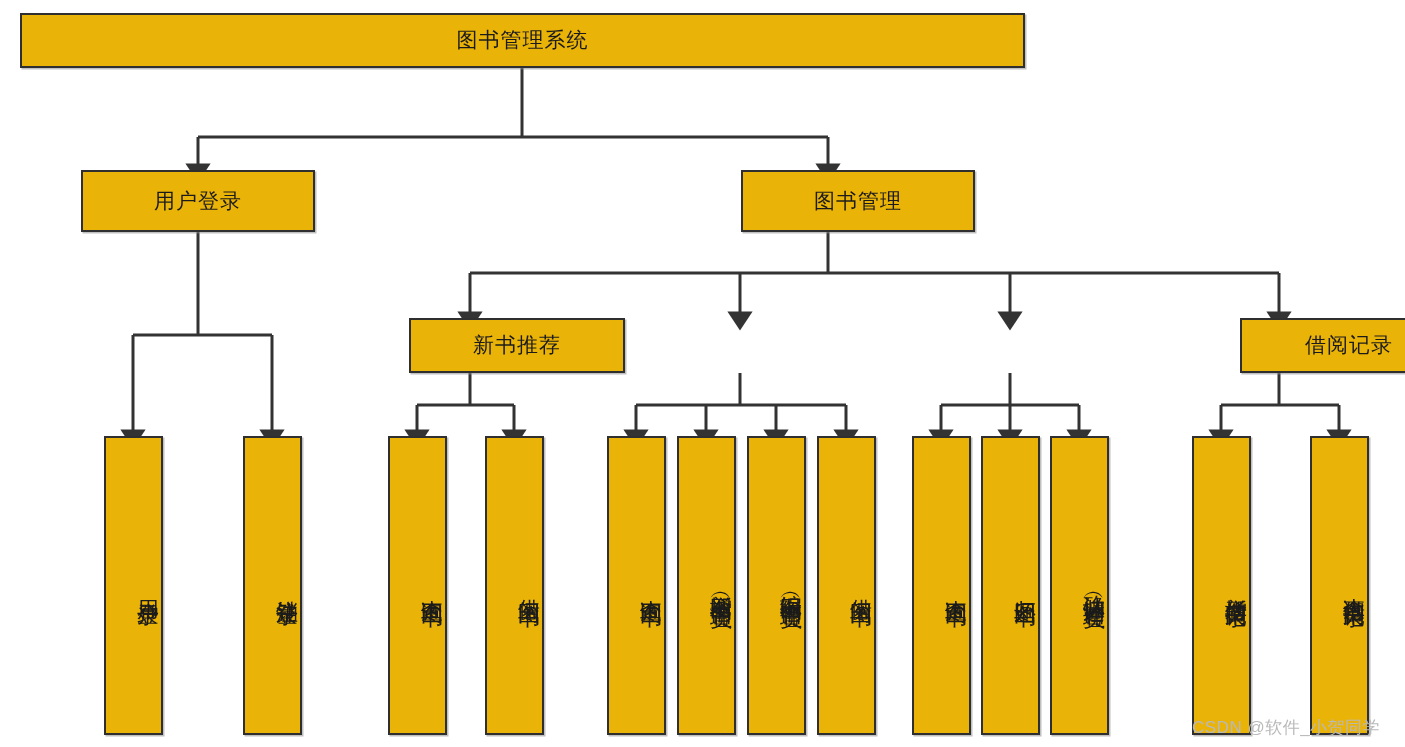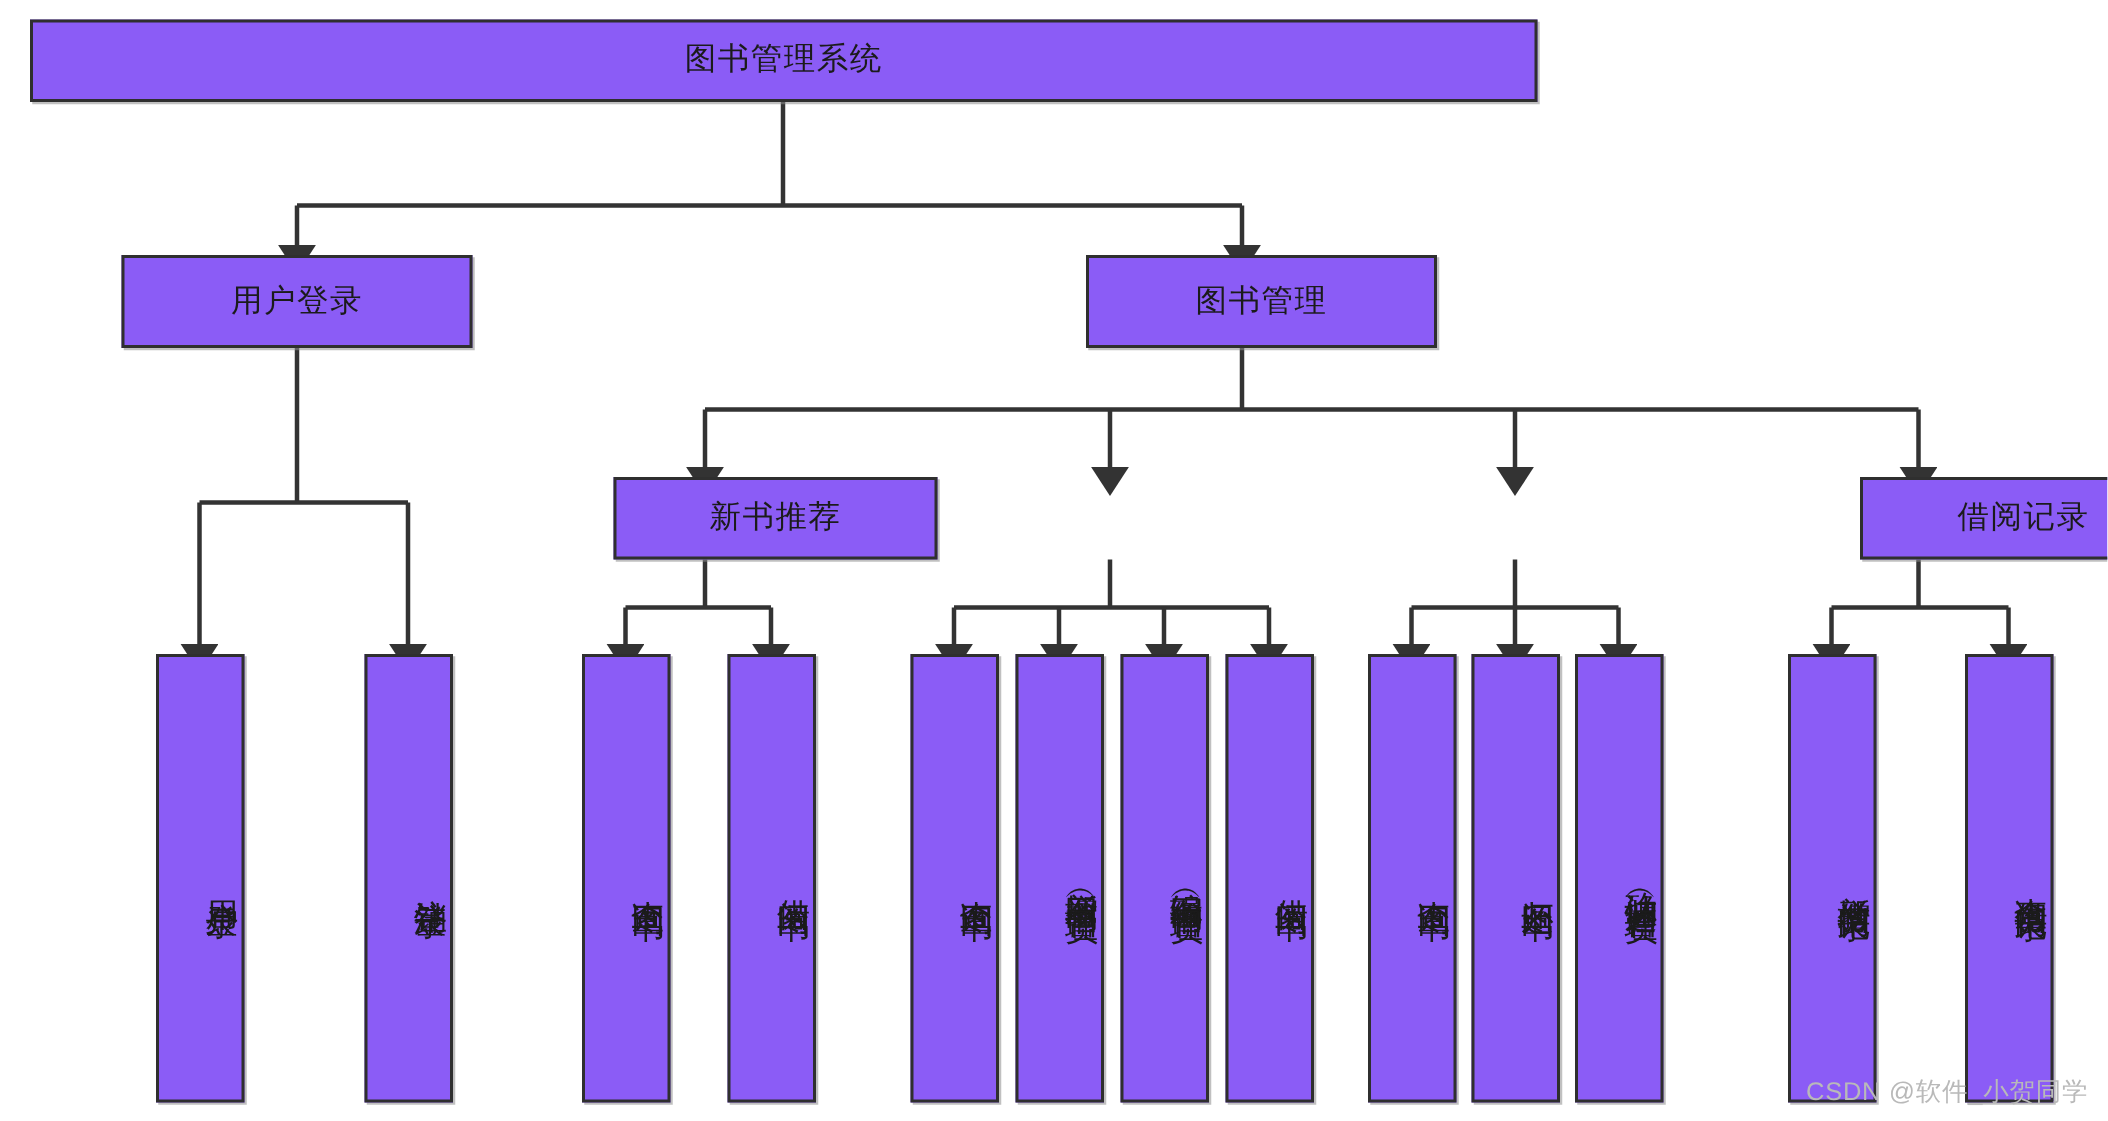--- a/index.html
+++ b/index.html
@@ -22,21 +22,21 @@
     position: absolute;
     left: 0;
     top: 0;
     width: 1405px;
     height: 747px;
     pointer-events: none;
   }
   .node {
     position: absolute;
     box-sizing: border-box;
-    background: #8b5cf6;
+    background: #eab308;
     border: 2px solid #2f2f2f;
     display: flex;
     align-items: center;
     justify-content: center;
     color: #1b1b1b;
     text-align: center;
     line-height: 1.18;
     box-shadow: 1.5px 1.5px 0 rgba(140,140,140,0.55);
   }
   .node.horizontal {
@@ -123,21 +123,21 @@
   </svg>
 
   <div class="node horizontal" style="left:20px; top:13px; width:1005px; height:55px;">
     <span class="label">图书管理系统</span>
   </div>
 
   <div class="node horizontal" style="left:81px; top:170px; width:234px; height:62px;">
     <span class="label">用户登录</span>
   </div>
 
-  <div class="node horizontal" style="left:724px; top:170px; width:234px; height:62px;">
+  <div class="node horizontal" style="left:741px; top:170px; width:234px; height:62px;">
     <span class="label">图书管理</span>
   </div>
 
   <div class="node horizontal" style="left:362px; top:318px; width:216px; height:55px;margin-left:47px;">
     <span class="label">新书推荐</span>
   </div>
 
 
 
   <div class="node horizontal" style="left:1240px; top:318px; width:218px; height:55px;">
@@ -189,15 +189,15 @@
   </div>
 
   <div class="node vertical" style="left:1192px; top:436px; width:59px; height:299px;">
     <span class="label">新增借阅记录</span>
   </div>
 
   <div class="node vertical" style="left:1310px; top:436px; width:59px; height:299px;">
     <span class="label">查询借阅记录</span>
   </div>
 
-  <div class="watermark" style="left:1192px; top:716px;padding-left:12px;">CSDN @软件_小贺同学</div>
+  <div class="watermark" style="left:1192px; top:716px;">CSDN @软件_小贺同学</div>
 
 </div>
 
 </body></html>

